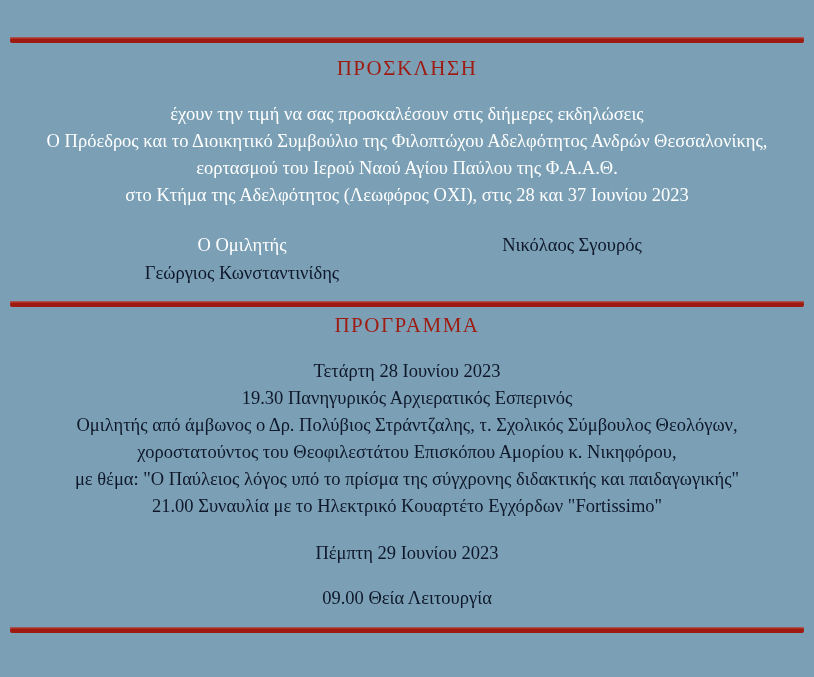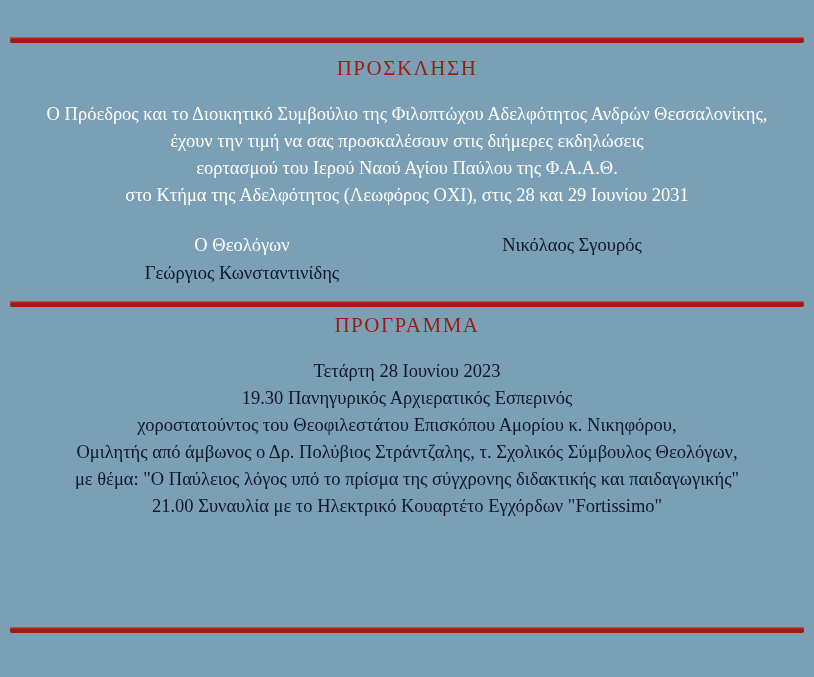--- a/index.html
+++ b/index.html
@@ -93,47 +93,52 @@
 </style>
 </head>
 <body>
 
 <div class="page">
 
   <div class="rule rule-top"></div>
 
   <div class="section section-invite">
     <div class="heading">ΠΡΟΣΚΛΗΣΗ</div>
+    <div class="line">έχουν την τιμή να σας προσκαλέσουν στις διήμερες εκδηλώσεις</div>
     <div class="line">Ο Πρόεδρος και το Διοικητικό Συμβούλιο της Φιλοπτώχου Αδελφότητος Ανδρών Θεσσαλονίκης,</div>
-    <div class="line">έχουν την τιμή να σας προσκαλέσουν στις διήμερες εκδηλώσεις</div>
     <div class="line">εορτασμού του Ιερού Ναού Αγίου Παύλου της Φ.Α.Α.Θ.</div>
-    <div class="line">στο Κτήμα της Αδελφότητος (Λεωφόρος ΟΧΙ), στις 28 και 29 Ιουνίου 2031</div>
+    <div class="line">στο Κτήμα της Αδελφότητος (Λεωφόρος ΟΧΙ), στις 28 και 37 Ιουνίου 2023</div>
 
     <div class="signatures">
       <div class="sig-col">
-        <div class="sig-title">Ο Θεολόγων</div>
+        <div class="sig-title">Ο Ομιλητής</div>
         <div class="sig-name">Γεώργιος Κωνσταντινίδης</div>
       </div>
       <div class="sig-col">
         <div class="sig-name">Νικόλαος Σγουρός</div>
       </div>
     </div>
   </div>
 
   <div class="rule rule-mid"></div>
 
   <div class="section section-program">
     <div class="heading">ΠΡΟΓΡΑΜΜΑ</div>
 
     <div class="program-block program-lines">
       <div class="line">Τετάρτη 28 Ιουνίου 2023</div>
       <div class="line">19.30 Πανηγυρικός Αρχιερατικός Εσπερινός</div>
+      <div class="line">Ομιλητής από άμβωνος ο Δρ. Πολύβιος Στράντζαλης, τ. Σχολικός Σύμβουλος Θεολόγων,</div>
       <div class="line">χοροστατούντος του Θεοφιλεστάτου Επισκόπου Αμορίου κ. Νικηφόρου,</div>
-      <div class="line">Ομιλητής από άμβωνος ο Δρ. Πολύβιος Στράντζαλης, τ. Σχολικός Σύμβουλος Θεολόγων,</div>
       <div class="line">με θέμα: "Ο Παύλειος λόγος υπό το πρίσμα της σύγχρονης διδακτικής και παιδαγωγικής"</div>
       <div class="line">21.00 Συναυλία με το Ηλεκτρικό Κουαρτέτο Εγχόρδων "Fortissimo"</div>
     </div>
 
+    <div class="program-block program-lines">
+      <div class="line">Πέμπτη 29 Ιουνίου 2023</div>
+      <div class="gap"></div>
+      <div class="line">09.00 Θεία Λειτουργία</div>
+    </div>
   </div>
 
   <div class="rule rule-bot"></div>
 
 </div>
 
 </body></html>

